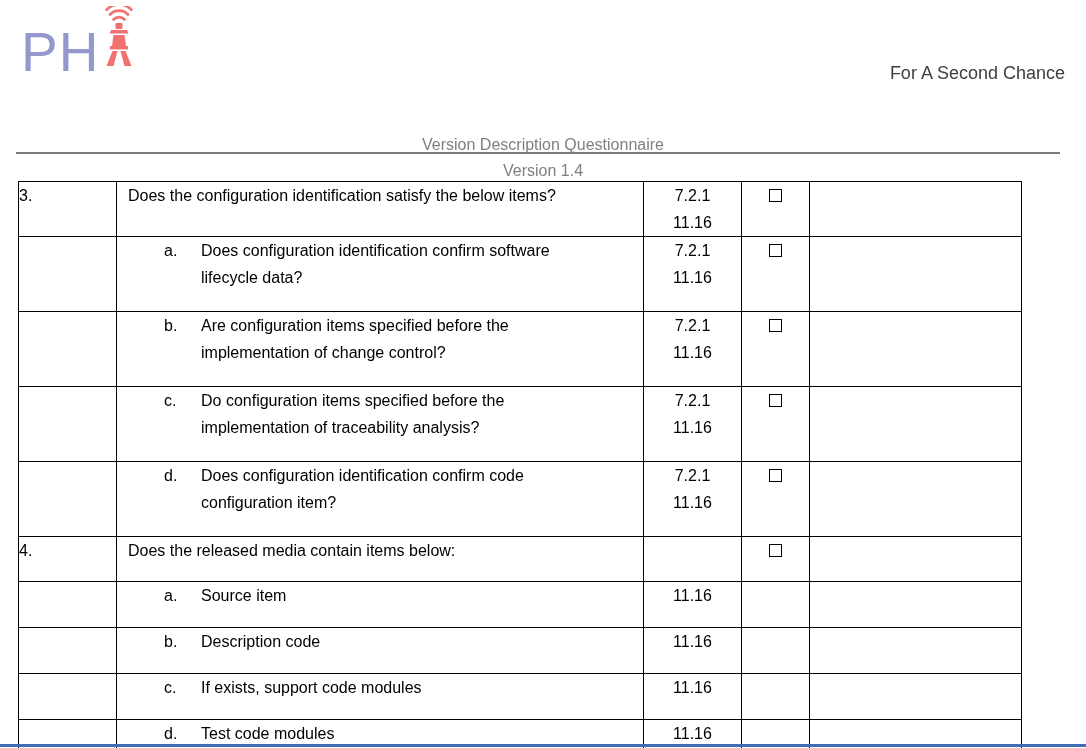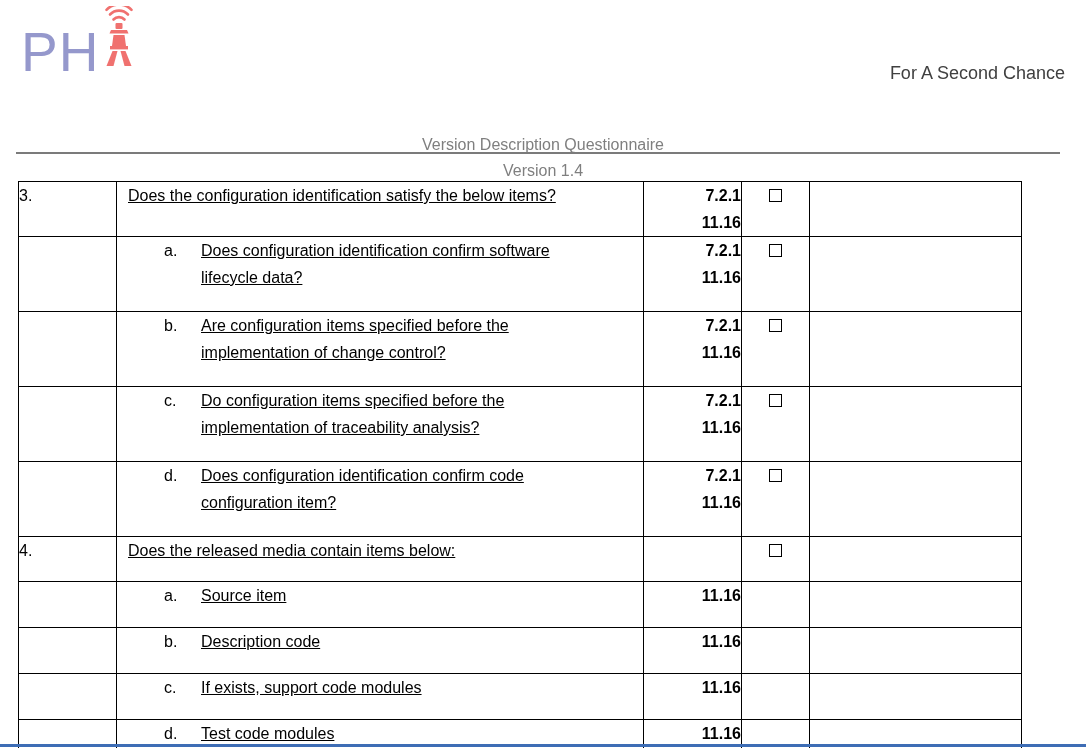--- a/index.html
+++ b/index.html
@@ -28,25 +28,25 @@
   }
   
   table.qtable{
     position:absolute; left:18px; top:181px; width:1003px;
     border-collapse:collapse; table-layout:fixed;
     font-size:16px; color:#000;
   }
   .qtable td{ border:1.5px solid #000; vertical-align:top; padding:0; }
   .numcell{ padding:3px 0 0 11px; line-height:27px; }
   .qcell{ padding-top:3px; line-height:27px; }
-  .qmain{ padding-left:11px; width:450px;text-decoration:underline; }
+  .qmain{ padding-left:11px; width:450px; }
   .qsub{ display:flex; }
   .qsub .letter{ margin-left:47px; width:37px; flex:none; }
-  .qsub .qtext{ width:360px;text-decoration:underline; }
-  .refcell{ text-align:right; padding-top:3px; line-height:27px;font-weight:bold; }
+  .qsub .qtext{ width:360px; }
+  .refcell{ text-align:center; padding-top:3px; line-height:27px; }
   .cbcell{ text-align:center; }
   .checkbox{
     display:inline-block; width:11px; height:11px; border:1.5px solid #000;
     margin-top:7px; background:#fff; cursor:pointer;
   }
   .notecell{}
   
   .page-edge-line{
     position:absolute; left:0; bottom:1px; width:1086px; height:3px;
     background:#3e6db5; z-index:5;

